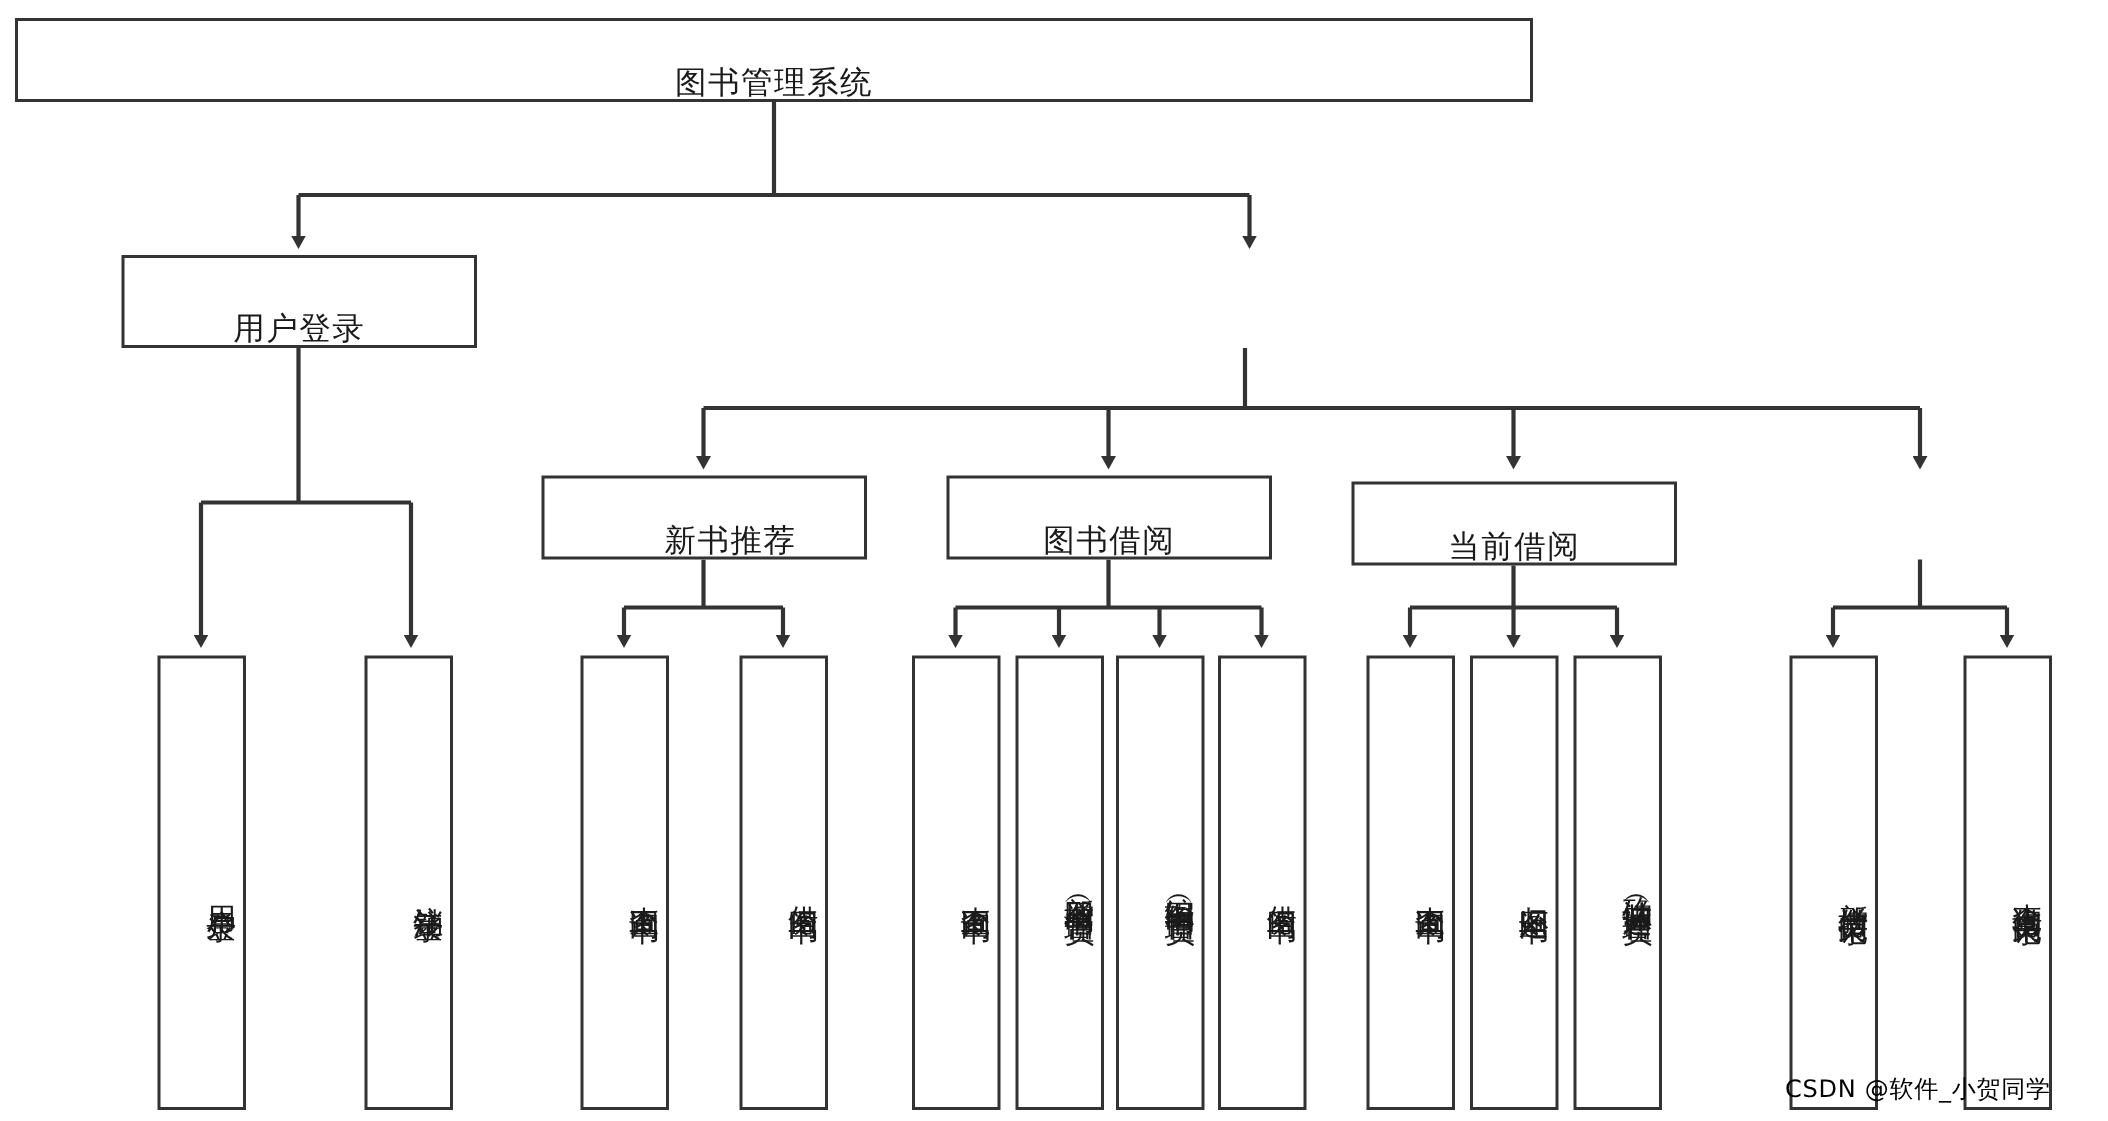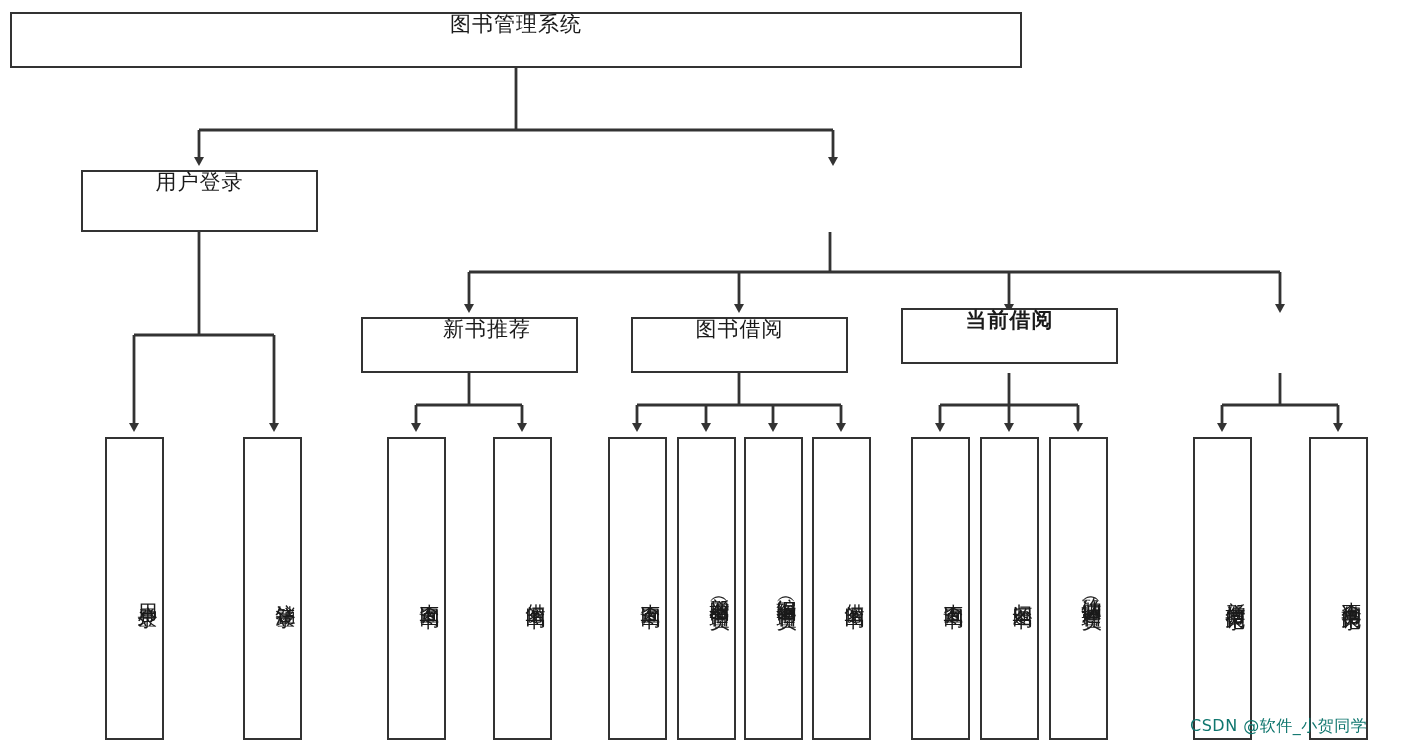--- a/index.html
+++ b/index.html
@@ -24,21 +24,21 @@
     width: 1405px;
     height: 747px;
     pointer-events: none;
   }
   .node {
     position: absolute;
     box-sizing: border-box;
     border: 2.5px solid #333333;
     background: #ffffff;
     display: flex;
-    align-items: flex-start;
+    align-items: flex-end;
     justify-content: center;
     color: #1a1a1a;
   }
   .node-h {
     font-size: 21px;
     letter-spacing: 1px;
     line-height: 1;
     white-space: nowrap;
   }
   .node-v {
@@ -51,21 +51,21 @@
     justify-content: center;
     padding-top: 6px;
     text-align: center;
   }
   .node-v.tall-pad {
     padding-top: 4px;
   }
   .watermark {
     position: absolute;
     font-size: 16px;
-    color: #0f766e;
+    color: #000000;
     white-space: nowrap;
     letter-spacing: 0.5px;
   }
 </style>
 </head>
 <body>
 
 <div id="canvas">
 
   <svg id="connectors" viewBox="0 0 1405 747">
@@ -129,21 +129,21 @@
 
 
   <div class="node node-h" style="left:361px; top:317px; width:217px; height:56px;padding-left:35px;">
     <span>新书推荐</span>
   </div>
 
   <div class="node node-h" style="left:631px; top:317px; width:217px; height:56px;font-family:Liberation Serif, serif;">
     <span>图书借阅</span>
   </div>
 
-  <div class="node node-h" style="left:901px; top:308px; width:217px; height:56px;font-weight:bold;">
+  <div class="node node-h" style="left:901px; top:321px; width:217px; height:56px;">
     <span>当前借阅</span>
   </div>
 
 
   <div class="node node-v" style="left:105px; top:437px; width:59px; height:303px;">
     <span>用户登录</span>
   </div>
 
   <div class="node node-v" style="left:243px; top:437px; width:59px; height:303px;">
     <span>注销登录</span>

